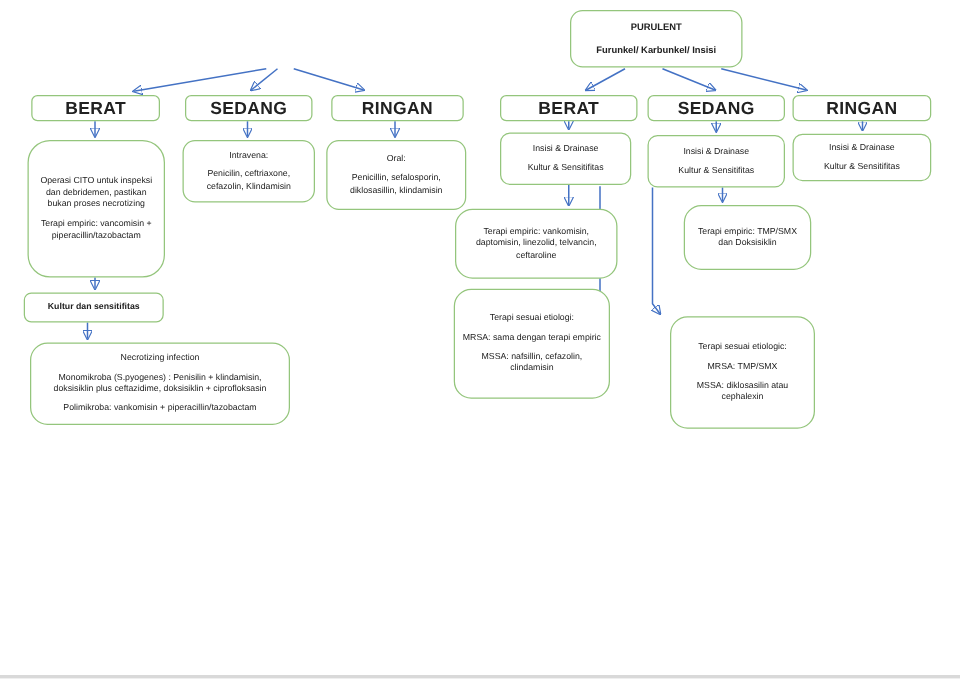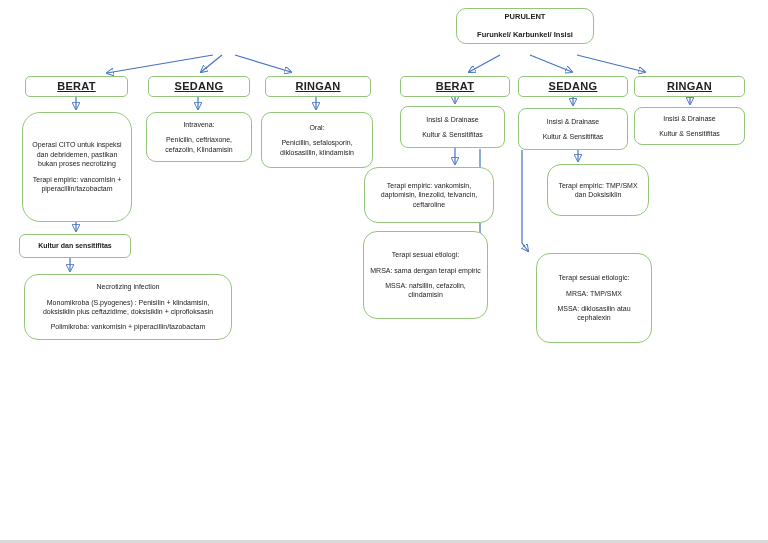--- a/index.html
+++ b/index.html
@@ -21,21 +21,21 @@
     box-sizing:border-box;
     display:flex;flex-direction:column;
     align-items:center;justify-content:center;
     text-align:center;
     font-size:7px;line-height:1.35;
     padding:3px 5px;
     border-radius:8px;
   }
   .root{border-radius:10px;font-weight:bold;font-size:7.5px;}
   .root .p + .p{margin-top:8px;}
-  .hdr{font-weight:bold;font-size:11px;letter-spacing:.3px;border-radius:5px;text-decoration:underline;}
+  .hdr{font-weight:bold;font-size:14px;letter-spacing:.3px;border-radius:5px;}
   .roundier{border-radius:14px;}
   .p{width:100%;}
   .p + .p{margin-top:6px;}
   .bold{font-weight:bold;}
   svg.arrows{position:absolute;left:0;top:0;pointer-events:none;}
   svg.arrows line, svg.arrows path{stroke:var(--arrow);stroke-width:1.2;fill:none;}
   #bottom-edge{position:absolute;left:0;bottom:0;width:768px;height:3px;background:#d9d9d9;}
 </style>
 </head>
 <body>
@@ -99,21 +99,21 @@
   <div class="box" style="left:19px;top:234px;width:112px;height:24px;border-radius:6px;">
     <div class="p bold">Kultur dan sensitifitas</div>
   </div>
 
   <div class="box roundier" style="left:24px;top:274px;width:208px;height:66px;">
     <div class="p">Necrotizing infection</div>
     <div class="p">Monomikroba (S.pyogenes) : Penisilin + klindamisin, doksisiklin plus ceftazidime, doksisiklin + ciprofloksasin</div>
     <div class="p">Polimikroba: vankomisin + piperacillin/tazobactam</div>
   </div>
 
-  <div class="box root" style="left:456px;top:8px;width:138px;height:36px;">
+  <div class="box root" style="left:456px;top:8px;width:138px;height:46px;">
     <div class="p">PURULENT</div>
     <div class="p">Furunkel/ Karbunkel/ Insisi</div>
   </div>
 
   <div class="box hdr" style="left:400px;top:76px;width:110px;height:21px;">
     <div class="p">BERAT</div>
   </div>
   <div class="box hdr" style="left:518px;top:76px;width:110px;height:21px;">
     <div class="p">SEDANG</div>
   </div>

